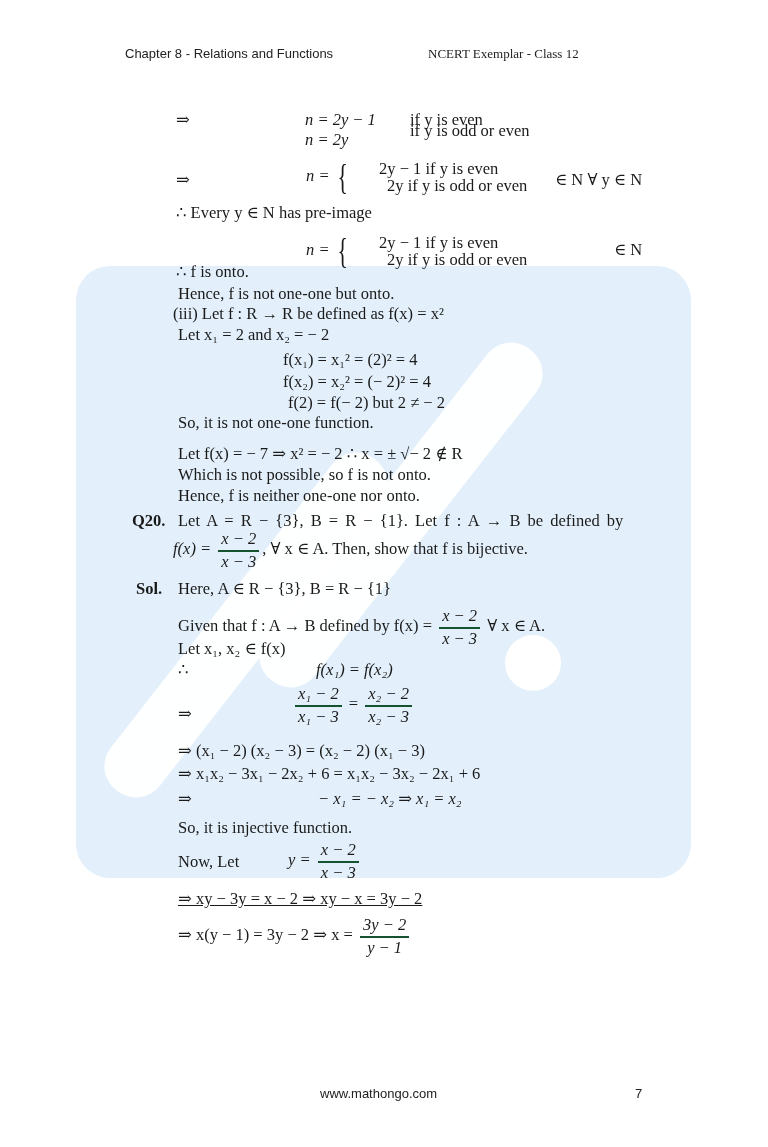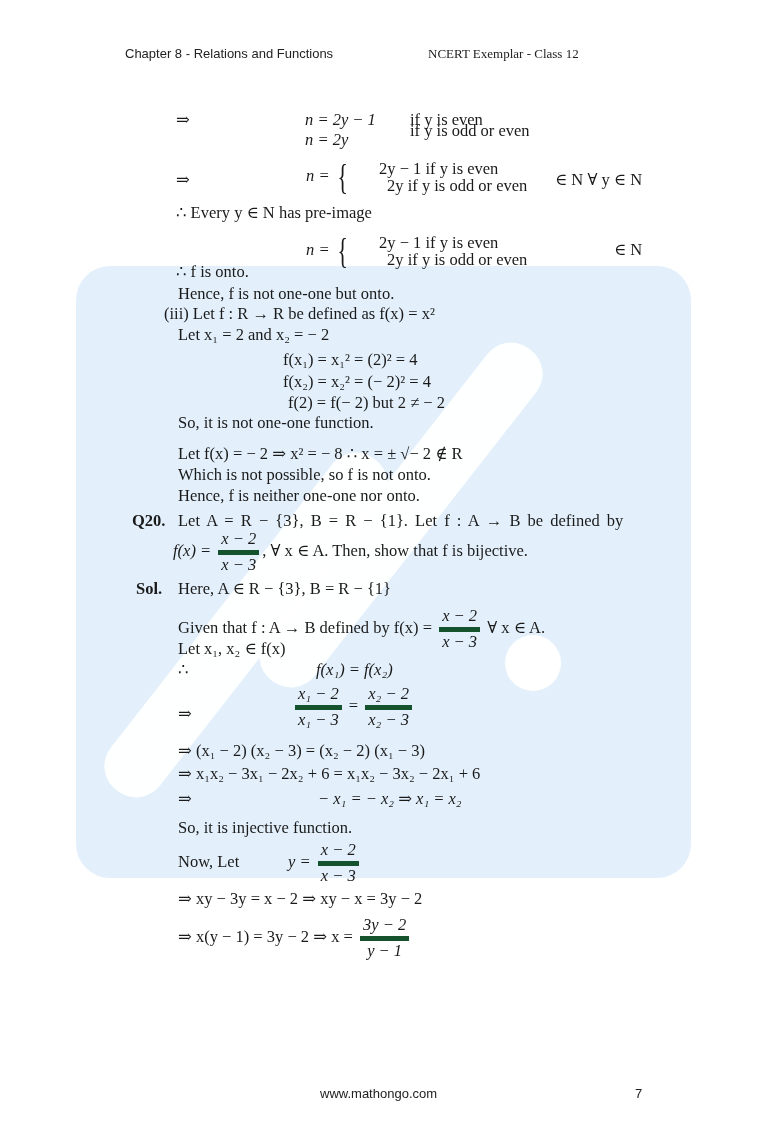--- a/index.html
+++ b/index.html
@@ -17,21 +17,21 @@
 
   
   .wm-box { position: absolute; left: 76px; top: 266px; width: 615px; height: 612px; background: #e3f0fb; border-radius: 34px; }
   .wm-slash { position: absolute; background: #ffffff; border-radius: 30px; transform: rotate(38deg); opacity: 0.95; }
   .wm-dot { position: absolute; background: #ffffff; border-radius: 50%; }
 
   .line { position: absolute; font-size: 16.5px; white-space: nowrap; line-height: 1; }
   .it { font-style: italic; }
   .b { font-weight: bold; }
   .frac { display: inline-flex; flex-direction: column; align-items: center; vertical-align: middle; margin: 0 3px; }
-  .frac .num { border-bottom: 5px solid #14532d; padding: 0 3px 2px 3px; }
+  .frac .num { border-bottom: 2px solid #14532d; padding: 0 3px 2px 3px; }
   .frac .den { padding: 2px 3px 0 3px; }
   .brace { font-size: 36px; font-weight: 200; line-height: 0.9; vertical-align: middle; display:inline-block; transform: scaleX(0.6); }
   .cases { display: inline-flex; flex-direction: column; vertical-align: middle; line-height: 1.05; margin-left: 24px; }
 </style>
 </head>
 <body>
 
 <div class="hdr hdr-left">Chapter 8 - Relations and Functions</div>
 <div class="hdr hdr-right">NCERT Exemplar - Class 12</div>
 
@@ -64,27 +64,27 @@
   <span class="brace">{</span>
   <span class="cases">
     <span>2y − 1 if y is even</span>
     <span style="padding-left:8px;">2y   if y is odd or even</span>
   </span>
 </div>
 <div class="line" style="left:614px; top:242px;">∈ N</div>
 
 <div class="line" style="left:176px; top:264px;">∴ f is onto.</div>
 <div class="line" style="left:178px; top:286px;">Hence, f is not one-one but onto.</div>
-<div class="line" style="left:164px; top:306px;">(iii)  Let f : R → R be defined as f(x) = x²</div>
+<div class="line" style="left:173px; top:306px;">(iii)  Let f : R → R be defined as f(x) = x²</div>
 <div class="line" style="left:178px; top:327px;">Let x₁ = 2 and x₂ = − 2</div>
 <div class="line" style="left:283px; top:352px;">f(x₁) =  x₁² = (2)² = 4</div>
 <div class="line" style="left:283px; top:374px;">f(x₂) =  x₂² = (− 2)² = 4</div>
 <div class="line" style="left:288px; top:395px;">f(2) = f(− 2)    but 2 ≠ − 2</div>
 <div class="line" style="left:178px; top:415px;">So, it is not one-one function.</div>
-<div class="line" style="left:178px; top:446px;">Let f(x) = − 2   ⇒   x² = − 8   ∴   x = ± √− 2 ∉ R</div>
+<div class="line" style="left:178px; top:446px;">Let f(x) = − 7   ⇒   x² = − 2   ∴   x = ± √− 2 ∉ R</div>
 <div class="line" style="left:178px; top:467px;">Which is not possible, so f is not onto.</div>
 <div class="line" style="left:178px; top:488px;">Hence, f is neither one-one nor onto.</div>
 
 <div class="line b" style="left:132px; top:513px;">Q20.</div>
 <div class="line" style="left:178px; top:513px; word-spacing:3px;">Let A = R − {3}, B = R − {1}. Let f : A → B be defined by</div>
 <div class="line" style="left:173px; top:531px;">
   <span class="it">f(x) =</span>
   <span class="frac">
     <span class="num it">x − 2</span>
     <span class="den it">x − 3</span>
@@ -128,21 +128,21 @@
 
 <div class="line" style="left:178px; top:854px;">Now, Let</div>
 <div class="line" style="left:288px; top:842px;">
   <span class="it">y =</span>
   <span class="frac">
     <span class="num it">x − 2</span>
     <span class="den it">x − 3</span>
   </span>
 </div>
 
-<div class="line" style="left:178px; top:891px;">⇒  xy − 3y =  x − 2   ⇒  xy − x = 3y − 2</div>
+<div class="line" style="left:178px; top:891px;text-decoration:underline;">⇒  xy − 3y =  x − 2   ⇒  xy − x = 3y − 2</div>
 <div class="line" style="left:178px; top:917px;">
   <span>⇒  x(y − 1) =  3y − 2    ⇒ x =</span>
   <span class="frac">
     <span class="num it">3y − 2</span>
     <span class="den it">y − 1</span>
   </span>
 </div>
 
 <div class="ftr ftr-url">www.mathongo.com</div>
 <div class="ftr ftr-page">7</div>

